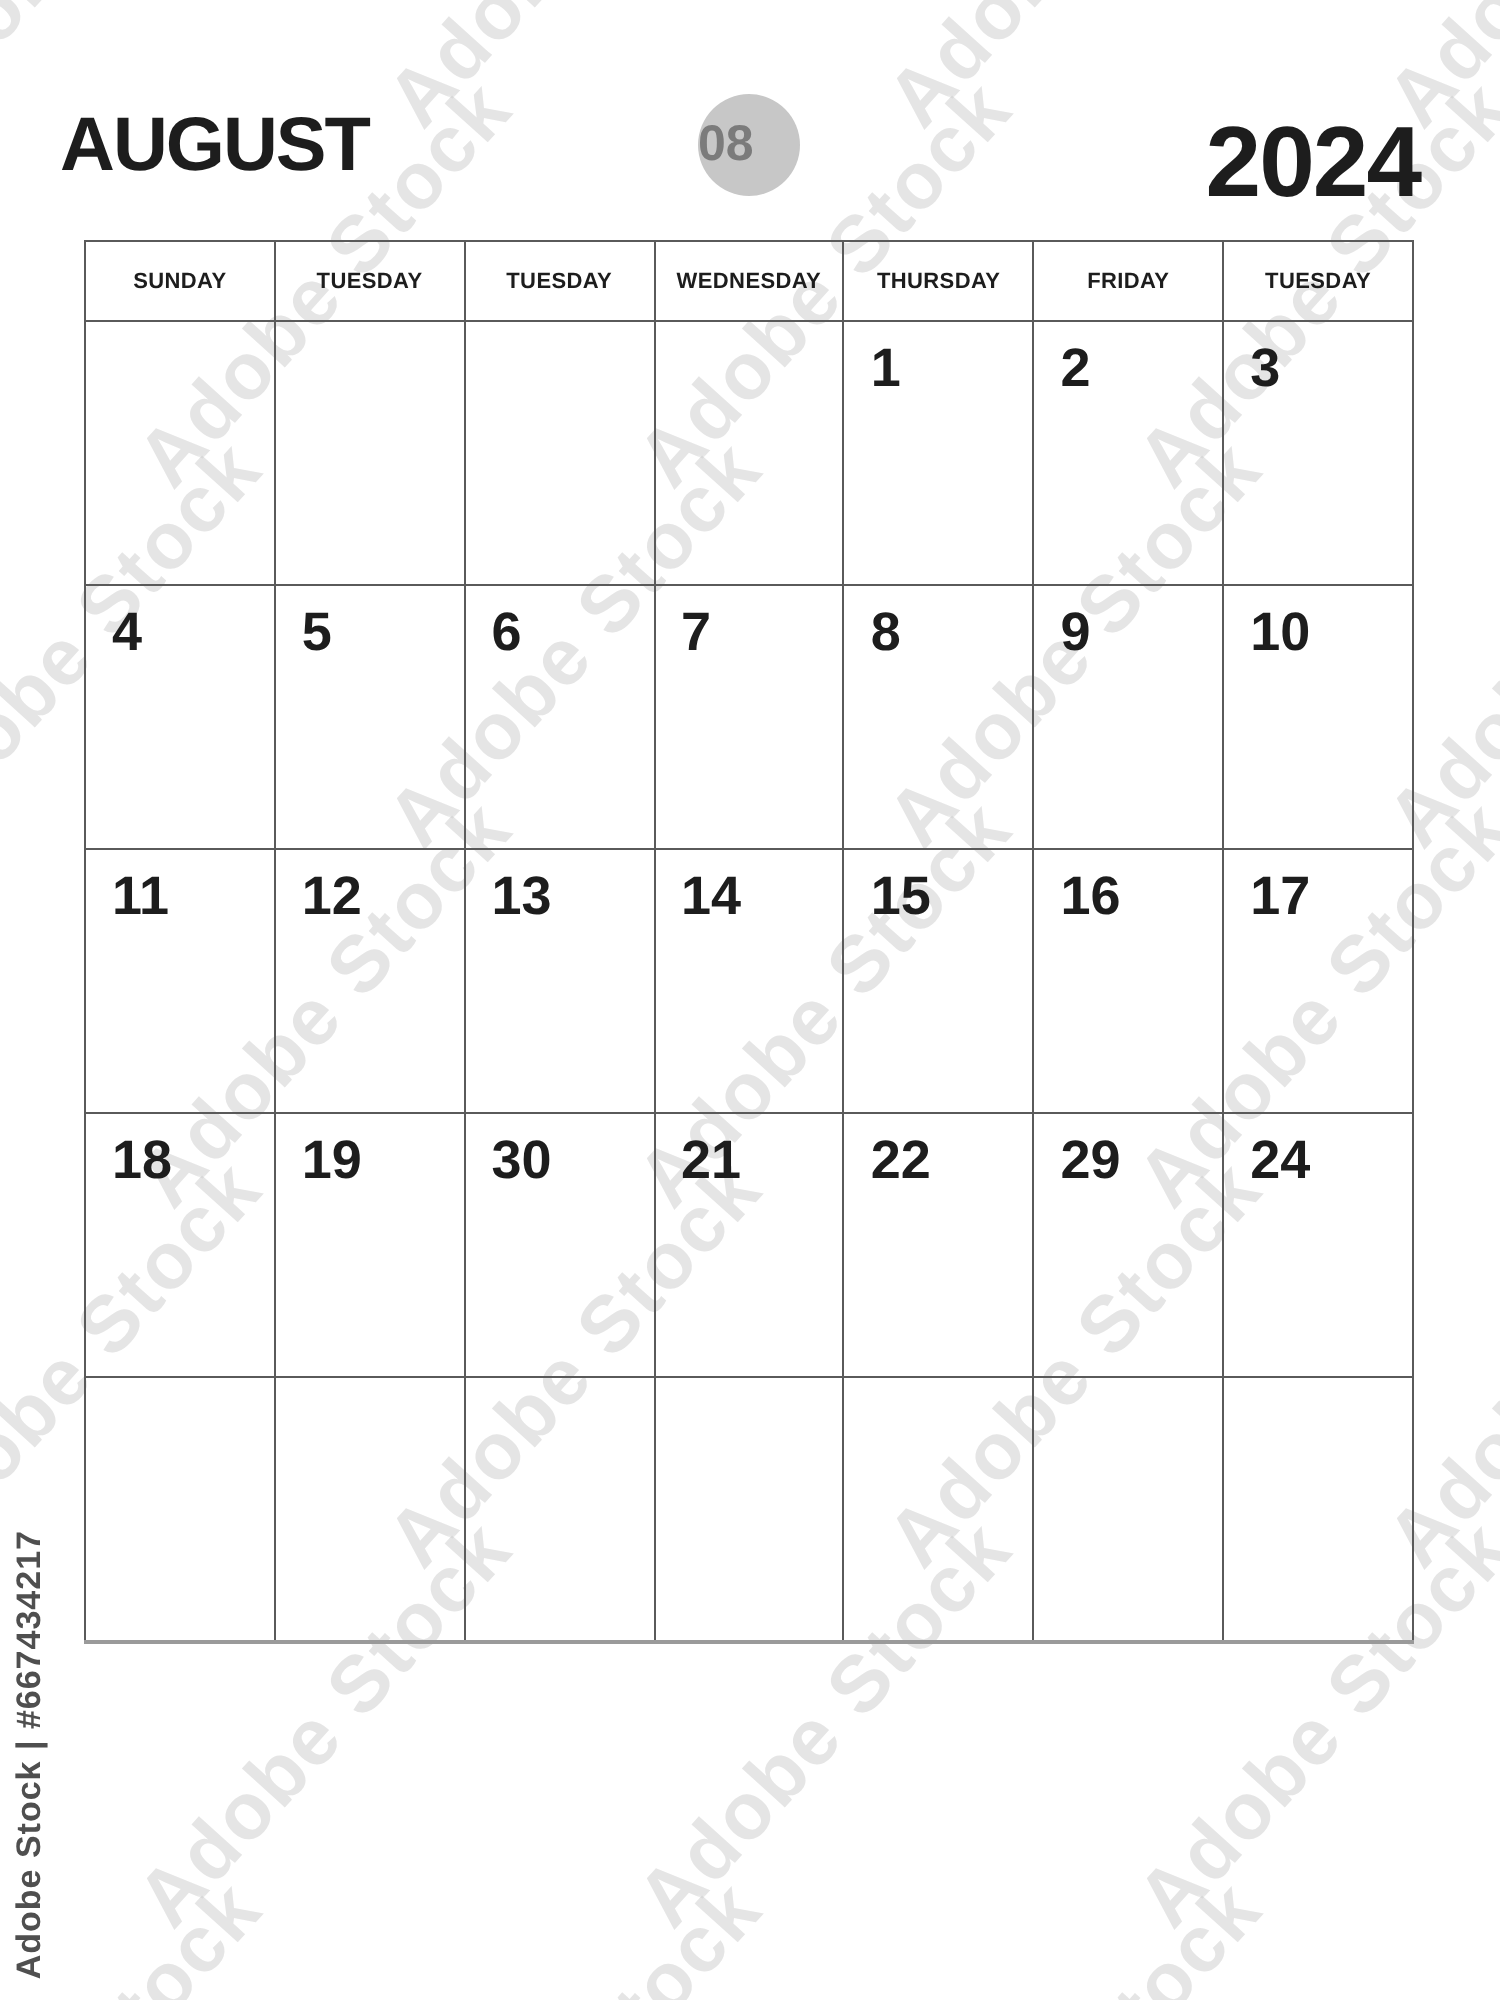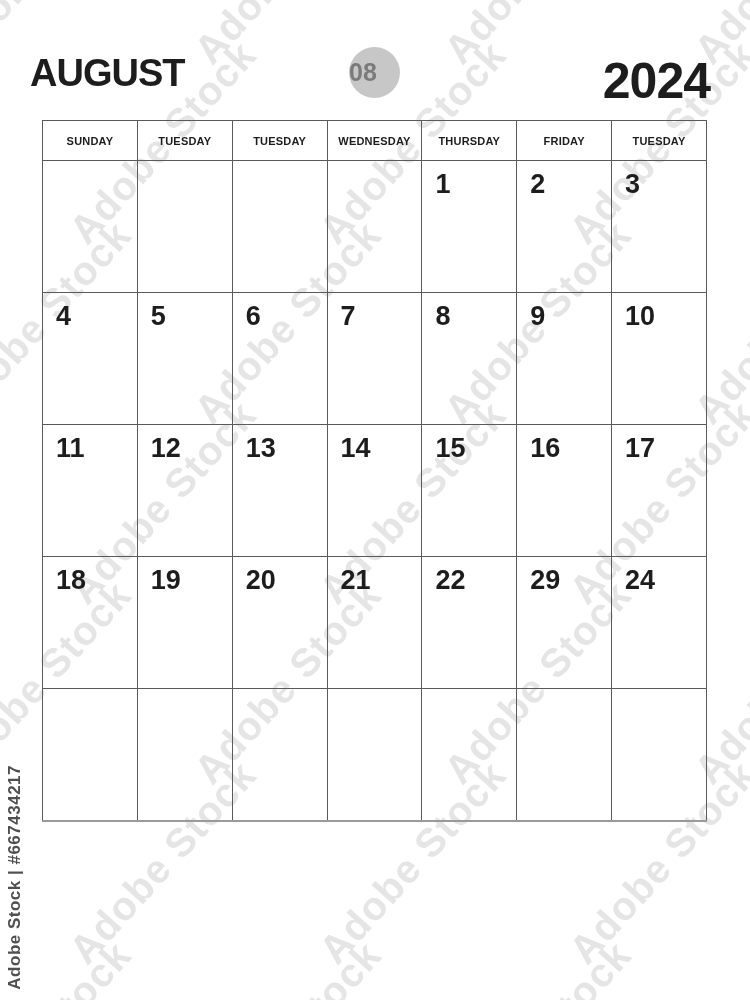--- a/index.html
+++ b/index.html
@@ -231,21 +231,21 @@
         </td>
       </tr>
       <tr>
         <td>
           <span class="date-num">18</span>
         </td>
         <td>
           <span class="date-num">19</span>
         </td>
         <td>
-          <span class="date-num">20</span>
+          <span class="date-num">30</span>
         </td>
         <td>
           <span class="date-num">21</span>
         </td>
         <td>
           <span class="date-num">22</span>
         </td>
         <td>
           <span class="date-num">29</span>
         </td>

